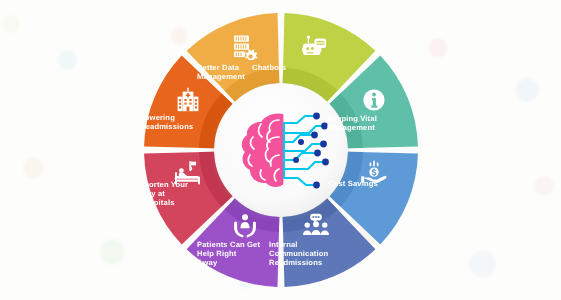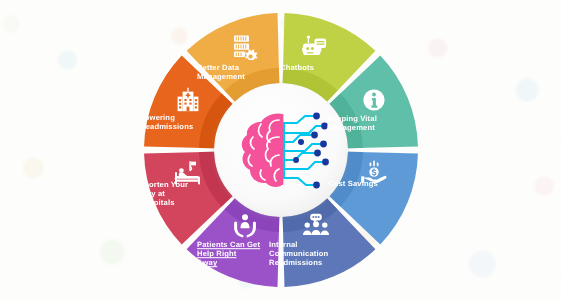--- a/index.html
+++ b/index.html
@@ -308,36 +308,36 @@
         <rect x="20.8" y="15.8" width="2.2" height="2.0"></rect>
         <rect x="20.8" y="19.4" width="2.2" height="2.0"></rect>
       </g>
     </svg>
   </div>
 
   <div class="seg-label" style="left:245px;top:72px;">
       <div>Better Data</div>
       <div>Management</div>
     </div>
-  <div class="seg-label" style="left:328px;top:68px;">
+  <div class="seg-label" style="left:300px;top:68px;">
       <div>Chatbots</div>
     </div>
   <div class="seg-label" style="left:375px;top:123px;">
       <div>Keeping Vital</div>
       <div>Management</div>
     </div>
   <div class="seg-label" style="left:376px;top:184px;">
       <div>Cost Savings</div>
     </div>
   <div class="seg-label" style="left:317px;top:254px;">
       <div>Internal</div>
       <div>Communication</div>
       <div>Readmissions</div>
     </div>
-  <div class="seg-label" style="left:245px;top:254px;text-decoration:underline;">
+  <div class="seg-label" style="left:245px;top:254px;">
       <div>Patients Can Get</div>
       <div>Help Right</div>
       <div>Away</div>
     </div>
   <div class="seg-label" style="left:187px;top:198px;">
       <div>Shorten Your</div>
       <div>Stay at</div>
       <div>Hospitals</div>
       <div>(Los)</div>
     </div>

